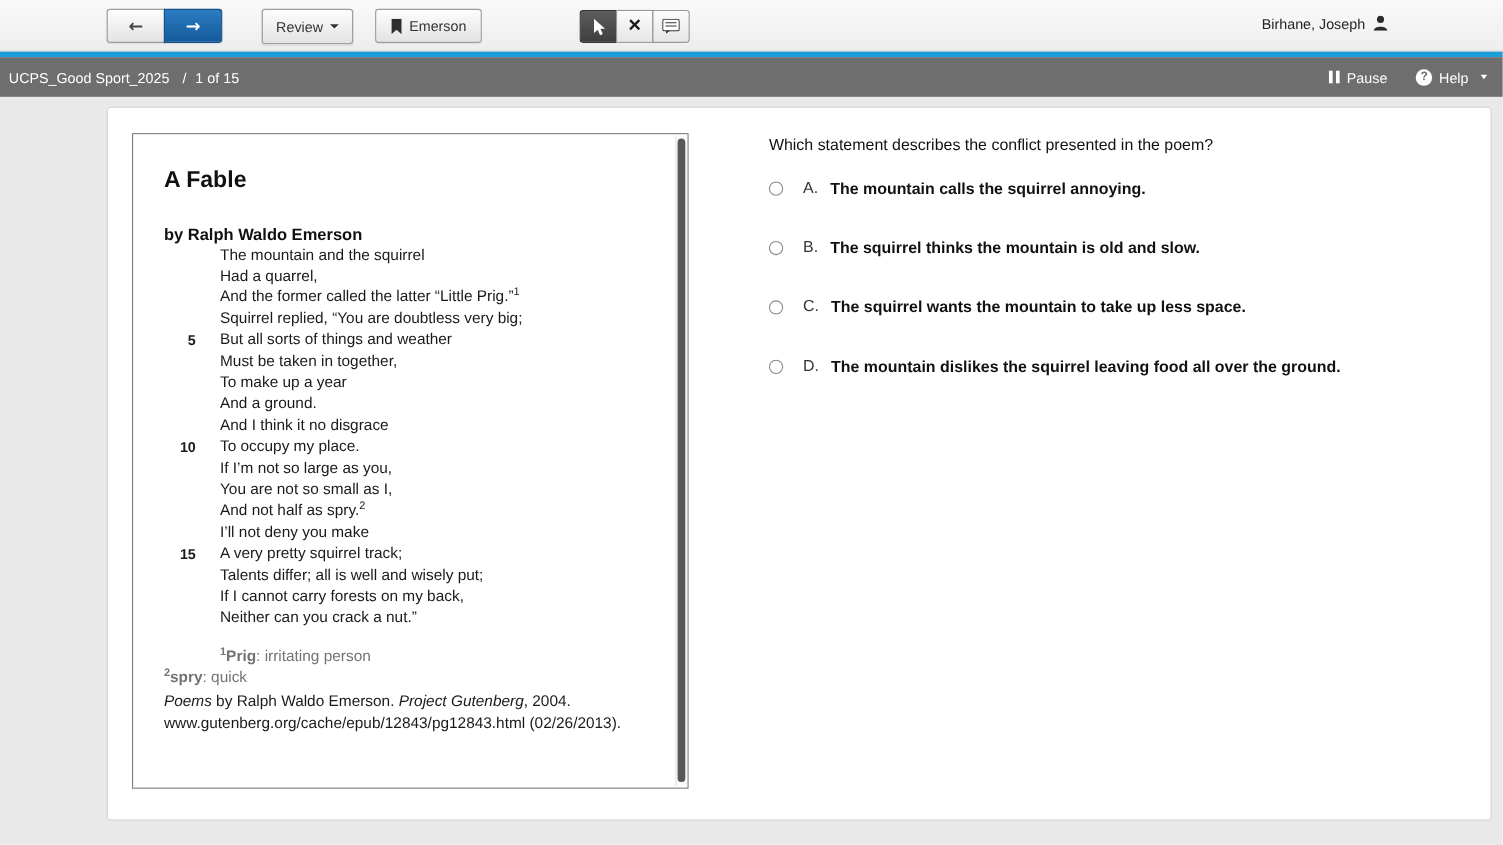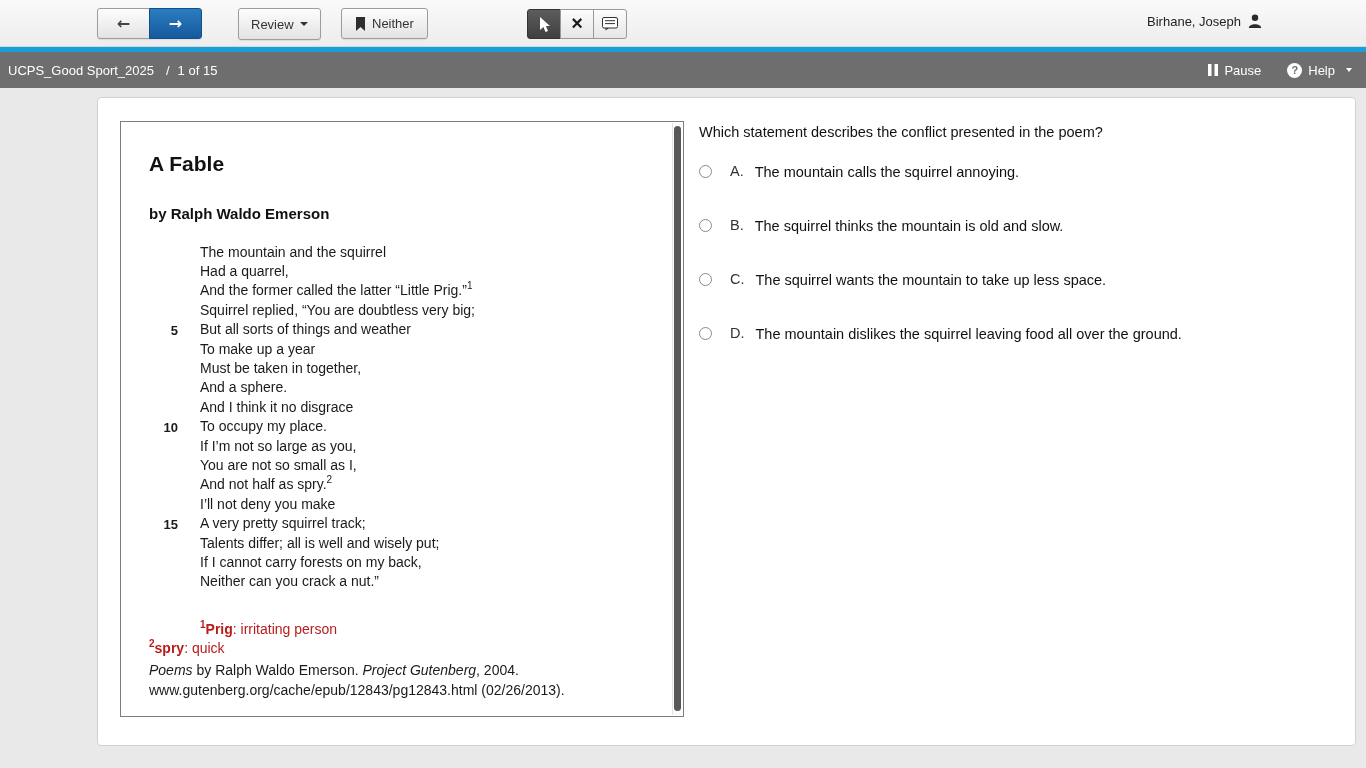--- a/index.html
+++ b/index.html
@@ -82,33 +82,33 @@
     color:#6e6e6e; font-weight:bold; font-size:11px;
     display:inline-flex; align-items:center; justify-content:center;
   }
   
   .card {
     position:absolute; left:97px; top:97px; width:1259px; height:649px;
     background:#fff; border:1px solid #d2d2d2; border-radius:4px;
   }
   
   .passage-box {
-    position:absolute; left:22px; top:23px; width:564px; height:596px;
+    position:absolute; left:22px; top:23px; width:506px; height:596px;
     border:1px solid #7d7d7d; background:#fff;
   }
   .passage-inner {
     position:absolute; inset:0; padding:30px 26px 0 28px; overflow:hidden;
   }
   .passage-title { font-size:21px; font-weight:bold; color:#111; }
   .passage-author { font-size:15px; font-weight:bold; margin-top:29px; color:#111; }
-  .poem { margin-top:21px; font-size:14px; line-height:19.2px; color:#1a1a1a; }
+  .poem { font-size:14px; line-height:19.2px; color:#1a1a1a; }
   .poem-line { display:flex; }
   .line-num { flex:none; width:29px; text-align:right; margin-right:22px; font-weight:bold; font-size:13px; padding-top:1px; }
   sup { font-size:10px; line-height:0; vertical-align:super; }
-  .footnotes { margin-top:28px; font-size:14px; line-height:19.2px; color:#b91c1c; }
+  .footnotes { margin-top:16px; font-size:14px; line-height:19.2px; color:#737373; }
   .footnote.indent { margin-left:51px; }
   .footnote sup { font-weight:bold; }
   .citation { margin-top:3px; font-size:14px; line-height:19.5px; color:#1a1a1a; max-width:492px; }
   .scrollbar {
     position:absolute; top:1px; bottom:1px; right:1px; width:10px;
     background:#fbfbfb; border-left:1px solid #e4e4e4;
   }
   .thumb {
     position:absolute; top:3px; bottom:4px; left:1px; width:7px;
     background:#585858; border-radius:3.5px; cursor:pointer;
@@ -116,21 +116,21 @@
   
   .question { position:absolute; left:601px; top:26px; width:537px; }
   .prompt { font-size:14.5px; color:#111; }
   .options { margin-top:22px; }
   .option { display:flex; align-items:flex-start; margin-bottom:33px; min-height:21px; cursor:pointer; }
   .radio {
     flex:none; width:13px; height:13px; margin-top:3px;
     border:1px solid #8a8a8a; border-radius:50%; background:#fff;
   }
   .opt-letter { flex:none; margin-left:18px; font-size:14.5px; color:#333; padding-top:1px; }
-  .opt-text { margin-left:11px; font-size:14.5px; color:#111; line-height:20px; }
+  .opt-text { margin-left:11px; font-size:14.5px; color:#111; line-height:20px;font-weight:bold; }
 </style>
 </head>
 <body>
 
 <div class="toolbar">
   <div class="nav-group">
     <button class="btn back-btn">
       <span class="glyph">←</span>
     </button>
     <button class="btn forward-btn">
@@ -138,21 +138,21 @@
     </button>
   </div>
   <button class="btn review-btn">
     <span>Review</span>
     <span class="caret-down"></span>
   </button>
   <button class="btn bookmark-btn">
     <svg width="11" height="14" viewBox="0 0 11 14">
         <path d="M1 0 h9 v14 l-4.5 -4 -4.5 4 z" fill="#2e2e2e"></path>
       </svg>
-    <span>Neither</span>
+    <span>Emerson</span>
   </button>
   <div class="tools-group">
     <button class="tool-btn selected">
       <svg width="14" height="17" viewBox="0 0 14 17">
           <path d="M3 1 L3 14 L6.4 11 L8.5 16 L11 14.9 L8.9 10.1 L13 10.1 Z" fill="#fff"></path>
         </svg>
     </button>
     <button class="tool-btn">
       <span class="x-glyph">×</span>
     </button>
@@ -219,29 +219,29 @@
           <div class="poem-line">
             <span class="line-num"></span>
             <span class="line-text">Squirrel replied, “You are doubtless very big;</span>
           </div>
           <div class="poem-line">
             <span class="line-num">5</span>
             <span class="line-text">But all sorts of things and weather</span>
           </div>
           <div class="poem-line">
             <span class="line-num"></span>
+            <span class="line-text">Must be taken in together,</span>
+          </div>
+          <div class="poem-line">
+            <span class="line-num"></span>
             <span class="line-text">To make up a year</span>
           </div>
           <div class="poem-line">
             <span class="line-num"></span>
-            <span class="line-text">Must be taken in together,</span>
-          </div>
-          <div class="poem-line">
-            <span class="line-num"></span>
-            <span class="line-text">And a sphere.</span>
+            <span class="line-text">And a ground.</span>
           </div>
           <div class="poem-line">
             <span class="line-num"></span>
             <span class="line-text">And I think it no disgrace</span>
           </div>
           <div class="poem-line">
             <span class="line-num">10</span>
             <span class="line-text">To occupy my place.</span>
           </div>
           <div class="poem-line">

